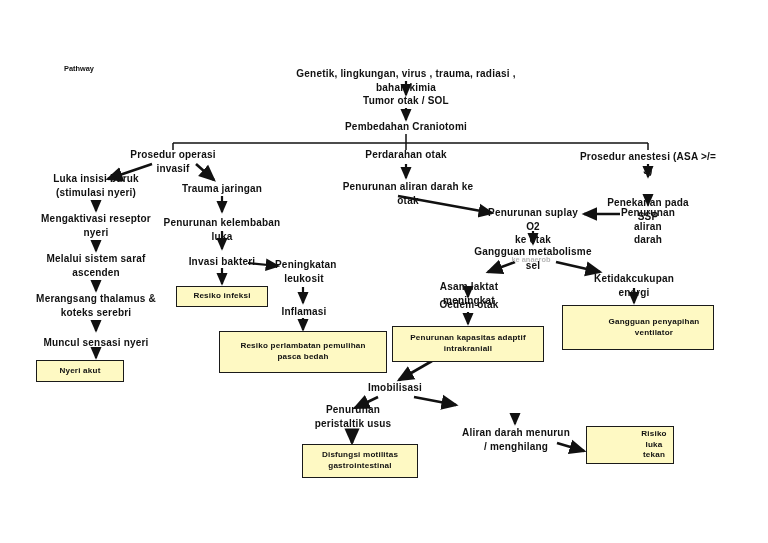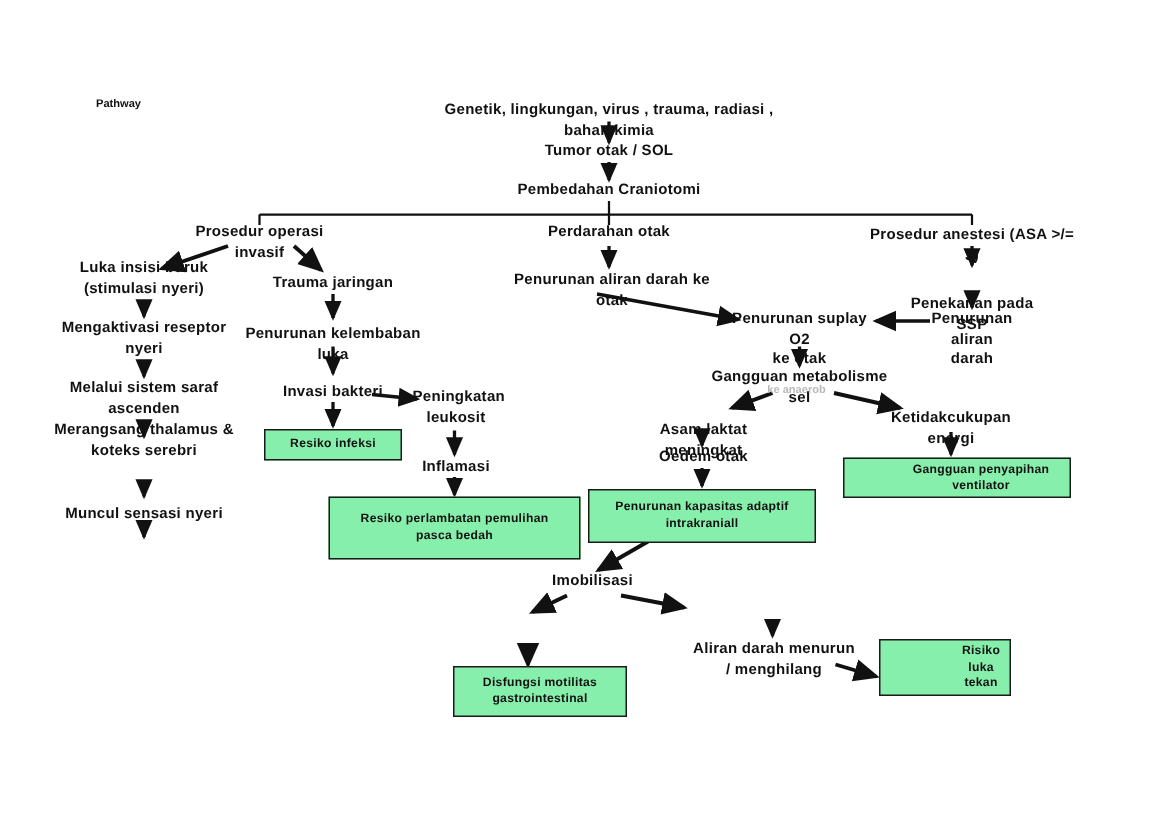--- a/index.html
+++ b/index.html
@@ -21,21 +21,21 @@
     font-weight: bold;
     color: #111111;
     line-height: 1.35;
     letter-spacing: 0.2px;
     white-space: pre-line;
   }
   .node.sz-75 { font-size: 10px; }
   .node.sz-8  { font-size: 8.1px; }
   .boxed {
     border: 1.4px solid #1a1a1a;
-    background: #86efac;
+    background: #fef9c3;
     display: flex;
     align-items: center;
     justify-content: center;
     box-sizing: border-box;
   }
   .label-plain {
     position: absolute;
     font-weight: bold;
     font-size: 7.4px;
     color: #111111;
@@ -152,25 +152,26 @@
 
   <div class="node sz-75" style="left:36px; top:172px; width:120px;">Luka insisi buruk
 (stimulasi nyeri)</div>
 
   <div class="node sz-75" style="left:30px; top:212px; width:132px;">Mengaktivasi reseptor
 nyeri</div>
 
   <div class="node sz-75" style="left:32px; top:252px; width:128px;">Melalui sistem saraf
 ascenden</div>
 
-  <div class="node sz-75" style="left:24px; top:280px; width:144px;text-align:center;">Merangsang thalamus &amp;
+  <div class="node sz-75" style="left:24px; top:292px; width:144px;text-align:center;">Merangsang thalamus &amp;
 koteks serebri</div>
 
   <div class="node sz-75" style="left:30px; top:336px; width:132px;">Muncul sensasi nyeri</div>
 
+  <div class="node sz-8 boxed" style="left:36px; top:360px; width:88px; height:22px;">Nyeri akut</div>
 
   <div class="node sz-75" style="left:172px; top:182px; width:100px;">Trauma jaringan</div>
 
   <div class="node sz-75" style="left:158px; top:216px; width:128px;">Penurunan kelembaban luka</div>
 
   <div class="node sz-75" style="left:180px; top:255px; width:84px;">Invasi bakteri</div>
 
   <div class="node sz-8 boxed" style="left:176px; top:286px; width:92px; height:21px;">Resiko infeksi</div>
 
   <div class="node sz-75" style="left:275px; top:258px; width:58px;">Peningkatan
@@ -197,24 +198,26 @@
   <div class="node sz-8 boxed" style="left:392px; top:326px; width:152px; height:36px;">Penurunan kapasitas adaptif
 intrakraniall</div>
 
   <div class="node sz-75" style="left:596px; top:179px; width:104px;margin-top:17px;">Penekanan pada SSP</div>
 
   <div class="node sz-75" style="left:608px; top:206px; width:80px;">Penurunan aliran
 darah</div>
 
   <div class="node sz-75" style="left:578px; top:272px; width:112px;">Ketidakcukupan energi</div>
 
-  <div class="node sz-8 boxed" style="left:562px; top:305px; width:152px; height:27px;padding-left:32px;">Gangguan penyapihan ventilator</div>
+  <div class="node sz-8 boxed" style="left:562px; top:305px; width:152px; height:45px;padding-left:32px;">Gangguan penyapihan ventilator</div>
 
   <div class="node sz-75" style="left:358px; top:381px; width:74px;">Imobilisasi</div>
 
+  <div class="node sz-75" style="left:312px; top:403px; width:82px;">Penurunan
+peristaltik usus</div>
 
   <div class="node sz-8 boxed" style="left:302px; top:444px; width:116px; height:34px;">Disfungsi motilitas
 gastrointestinal</div>
 
 
   <div class="node sz-75" style="left:462px; top:426px; width:108px;">Aliran darah menurun
 / menghilang</div>
 
   <div class="node sz-8 boxed" style="left:586px; top:426px; width:88px; height:38px;padding-left:48px;">Risiko luka
 tekan</div>

